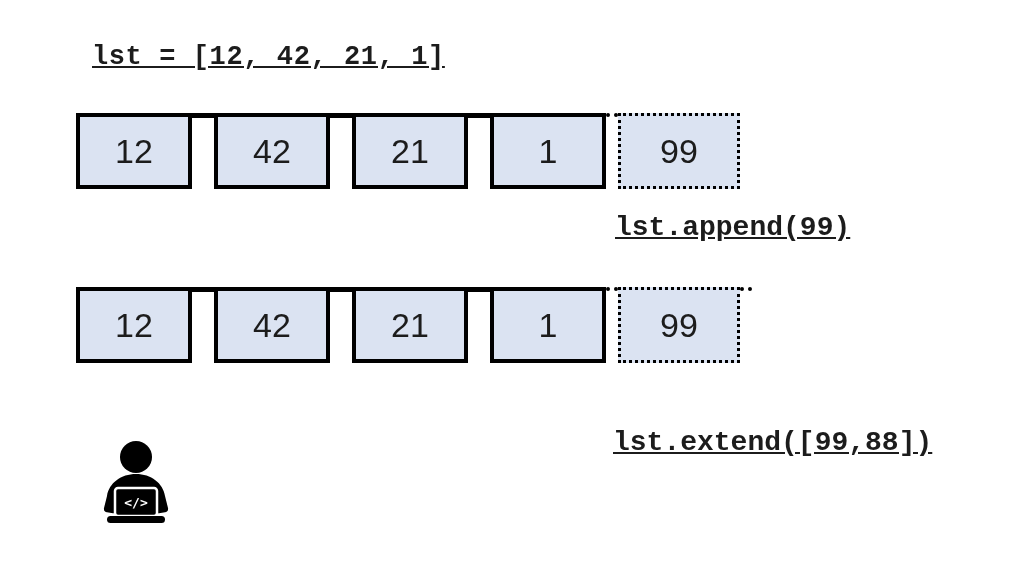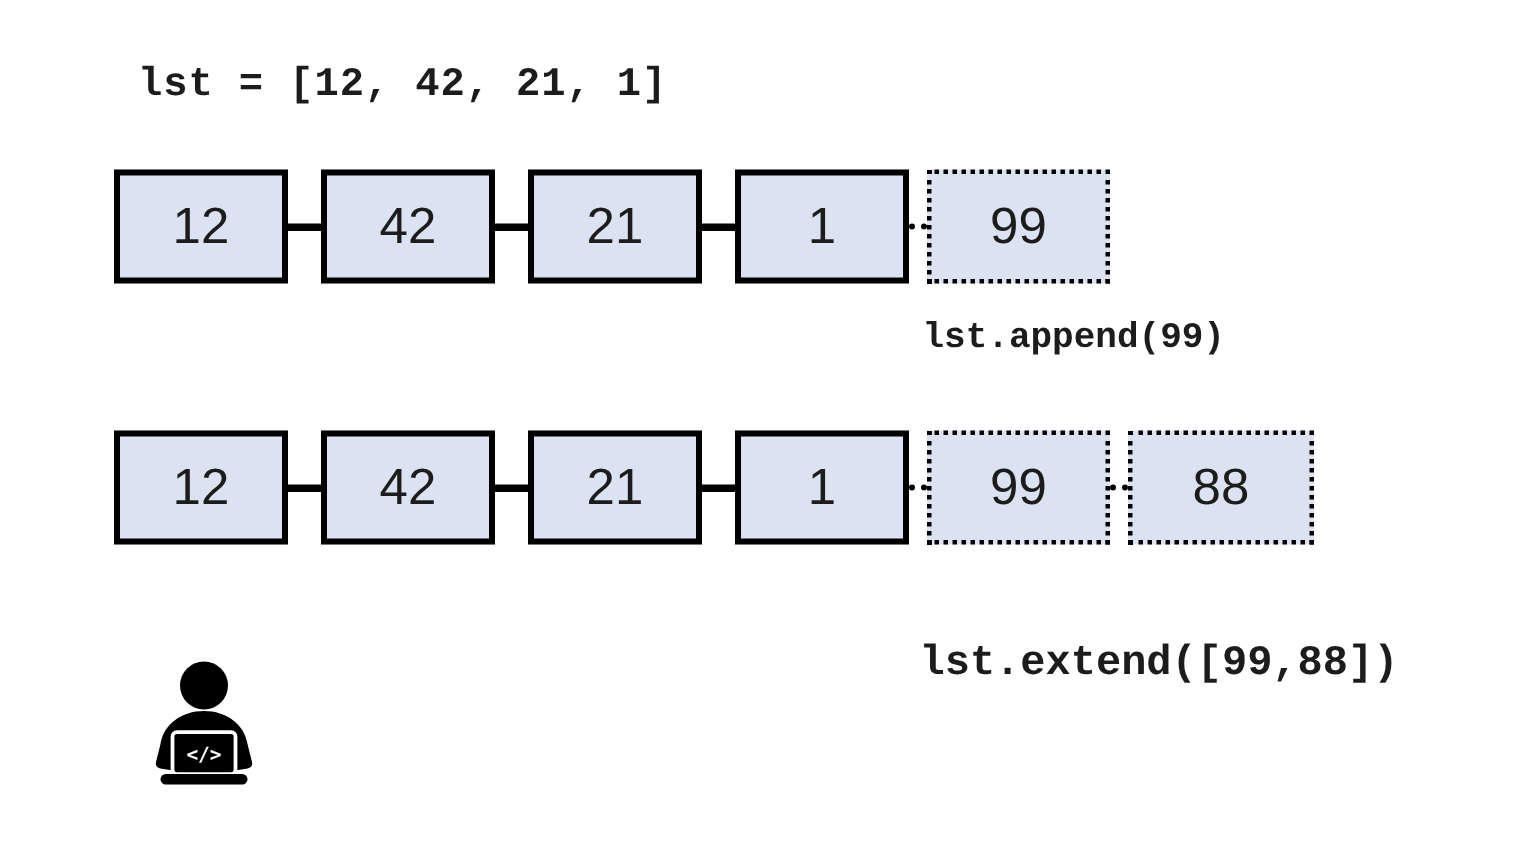--- a/index.html
+++ b/index.html
@@ -4,26 +4,26 @@
 <style>
   :root{
     --background:#ffffff; --box-fill:#dbe3f2; --box-border:#000000; --text:#1c1c1c;
   }
   *{margin:0;padding:0;box-sizing:content-box;}
   html,body{width:1024px;height:576px;overflow:hidden;}
   body{background:var(--background);position:relative;
        font-family:"Liberation Sans",sans-serif;color:var(--text);}
 
   .code-text{position:absolute;font-family:"Liberation Mono","DejaVu Sans Mono",monospace;
-             font-weight:bold;color:var(--text);white-space:pre;}
+             font-weight:bold;color:var(--text);white-space:pre;text-decoration:underline;}
   .title{left:92px;top:42px;font-size:27px;letter-spacing:0.6px;}
-  .op-label-1{left:615px;top:212px;font-size:24px;}
+  .op-label-1{left:615px;top:212px;font-size:28px;}
   .op-label-2{left:613px;top:383px;font-size:28px;margin-top:44px;}
 
-  .row{position:absolute;left:76px;display:flex;align-items:center;}
+  .row{position:absolute;left:76px;display:flex;align-items:flex-start;}
   .row-1{top:113px;}
   .row-2{top:287px;}
 
   .cell{display:flex;align-items:center;justify-content:center;
         background:var(--box-fill);font-size:34px;color:var(--text);
         font-family:"Liberation Sans",sans-serif;}
   .cell.solid{width:108px;height:68px;border:4px solid var(--box-border);}
   .cell.dotted{width:116px;height:70px;border:3px dotted var(--box-border);}
   .cell.dotted.wide{width:118px;}
 
@@ -56,21 +56,20 @@
   <div class="cell solid">12</div>
   <div class="conn solid"></div>
   <div class="cell solid">42</div>
   <div class="conn solid"></div>
   <div class="cell solid">21</div>
   <div class="conn solid"></div>
   <div class="cell solid">1</div>
   <div class="conn dotted"></div>
   <div class="cell dotted">99</div>
   <div class="conn dotted"></div>
-  <div class="cell dotted wide">88</div>
 </div>
 
 <div class="code-text op-label-2">lst.extend([99,88])</div>
 
 <svg class="person-icon" viewBox="0 0 80 90" aria-hidden="true">
   <g fill="#000000">
     <path d="M40 38c-15 0-27 9-29 22l-3 12c-.5 3 1 4 3 4.3l6 1c2 .3 3-.7 3.4-3l2.6-12.3V78h34V62l2.6 12.3c.4 2.3 1.4 3.3 3.4 3l6-1c2-.3 3.5-1.3 3-4.3l-3-12C67 47 55 38 40 38z"></path>
     <circle cx="40" cy="21" r="16"></circle>
     <rect x="19" y="52" width="42" height="28" rx="3" stroke="#ffffff" stroke-width="2.5"></rect>
     <rect x="11" y="80" width="58" height="7" rx="3.5"></rect>

